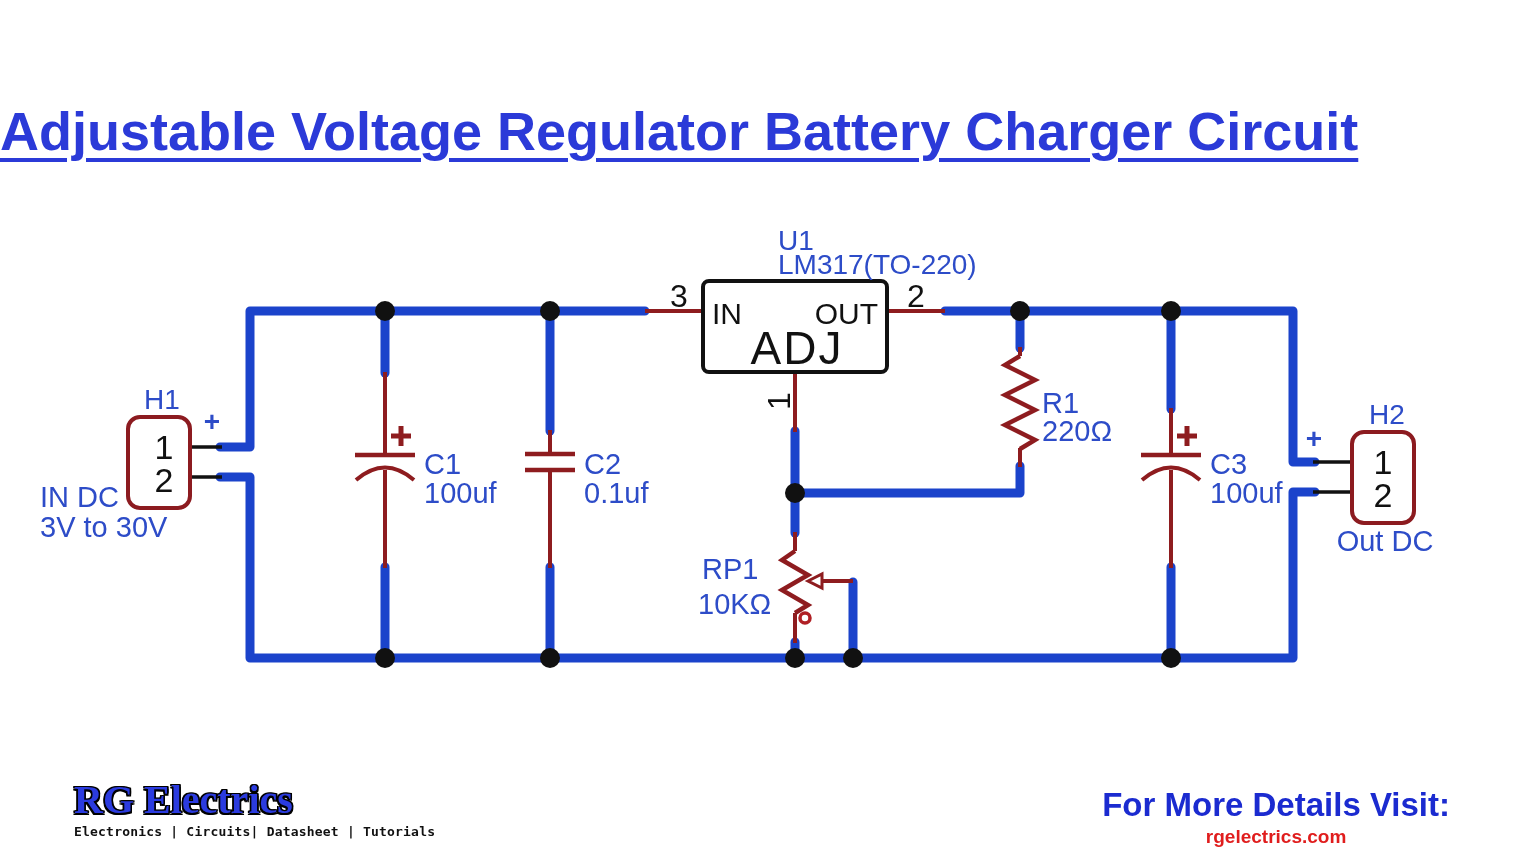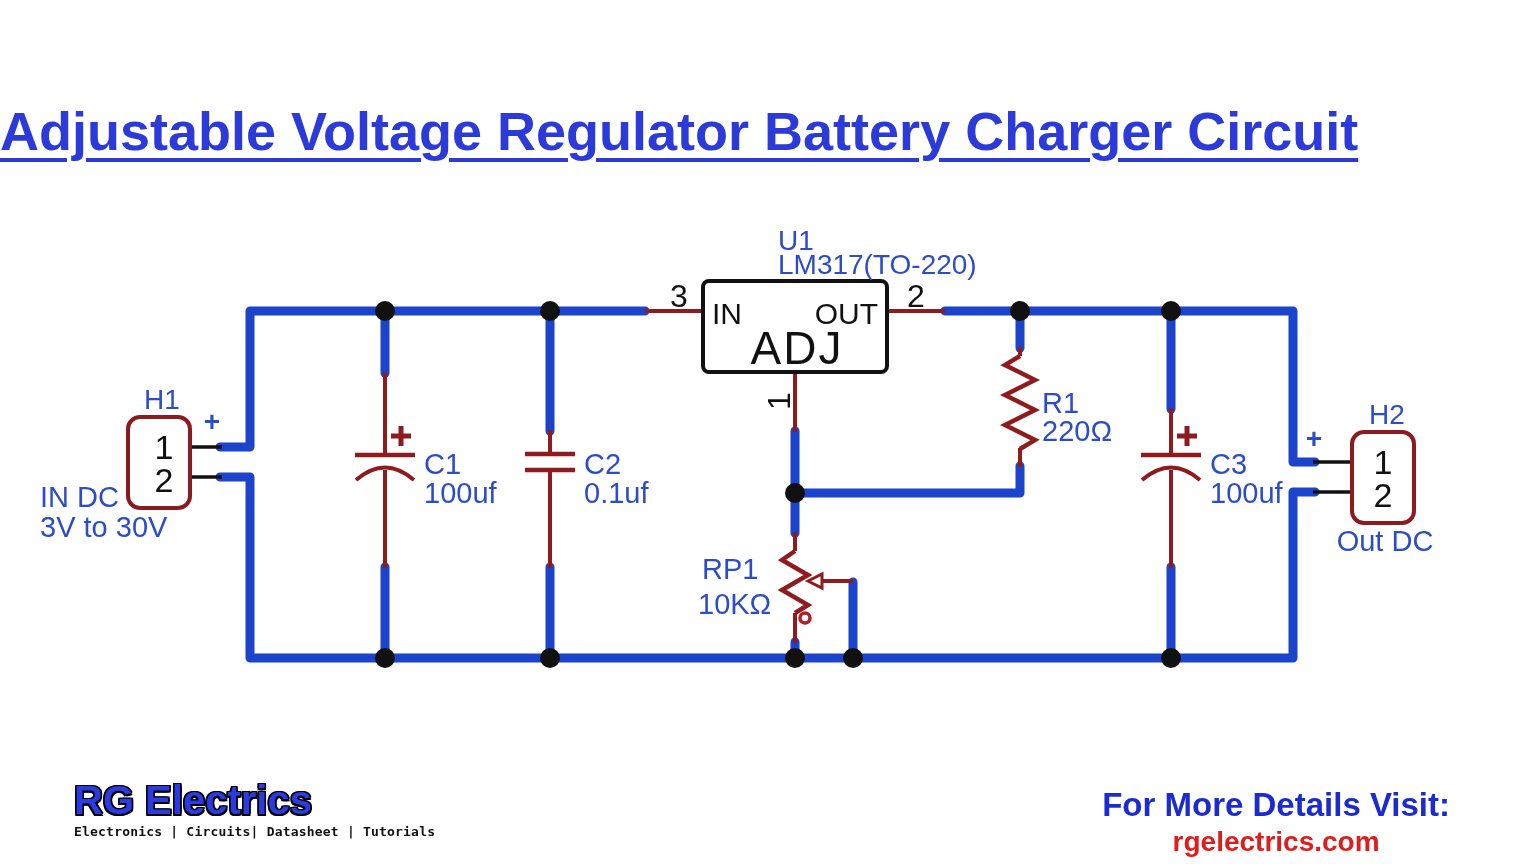--- a/index.html
+++ b/index.html
@@ -7,30 +7,30 @@
         font-family:"Liberation Sans",sans-serif;}
   .title{position:absolute;top:68px;left:0;width:100%;text-align:left;
          font-size:54px;font-weight:bold;color:#2b3ad8;
          text-decoration:underline;text-decoration-thickness:4px;text-underline-offset:8px;margin-top:32px;}
   svg text{font-family:"Liberation Sans",sans-serif;}
   .lbl{fill:#2d4cc8;font-size:29px;}
   .ref-sm{fill:#2d4cc8;font-size:28px;}
   .pinnum{fill:#111;font-size:32px;}
   .boxtxt{fill:#111;}
   .logo{position:absolute;left:74px;top:779px;width:420px;}
-  .logo-main{font-family:Liberation Sans, sans-serif;font-weight:bold;font-size:40px;
+  .logo-main{font-family:Liberation Serif, serif;font-weight:bold;font-size:40px;
              color:#2b3bdf;letter-spacing:0px;line-height:1.05;
              text-shadow:-1.5px -1.5px 0 #000,1.5px -1.5px 0 #000,-1.5px 1.5px 0 #000,
                           1.5px 1.5px 0 #000,0 1.5px 0 #000,0 -1.5px 0 #000,
                           1.5px 0 0 #000,-1.5px 0 0 #000;}
   .logo-tag{font-family:"DejaVu Sans Mono",monospace;font-weight:bold;font-size:13px;
             color:#111;margin-top:3px;letter-spacing:0.2px;}
   .visit{position:absolute;right:86px;top:786px;text-align:center;font-weight:bold;}
   .visit-label{font-size:33px;color:#1b2bd0;}
-  .visit-url{font-size:28px;color:#e01d1d;margin-top:2px;}
+  .visit-url{font-size:19px;color:#e01d1d;margin-top:2px;}
 </style>
 </head>
 <body>
 
 <div class="page">
 
   <div class="title">Adjustable Voltage Regulator Battery Charger Circuit</div>
 
   <svg width="1536" height="864" viewBox="0 0 1536 864" style="position:absolute;left:0;top:0;">
 

